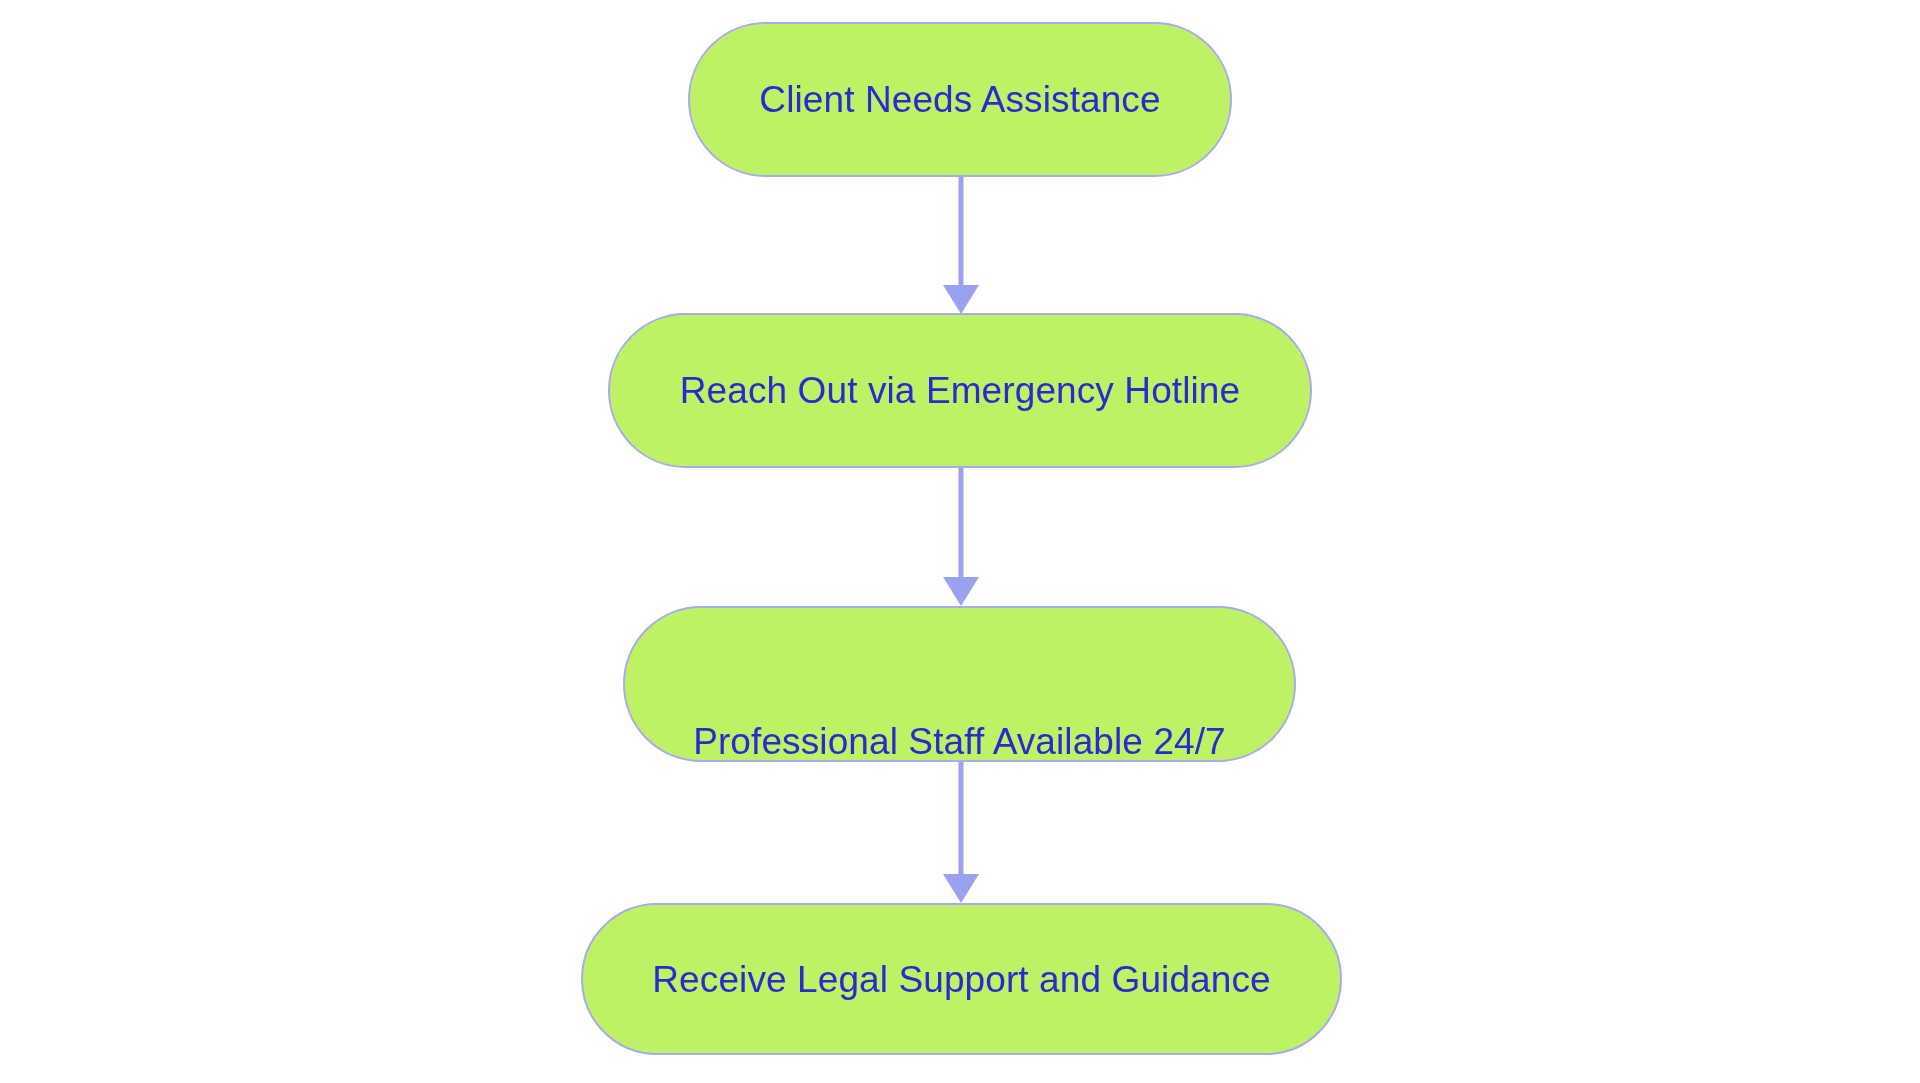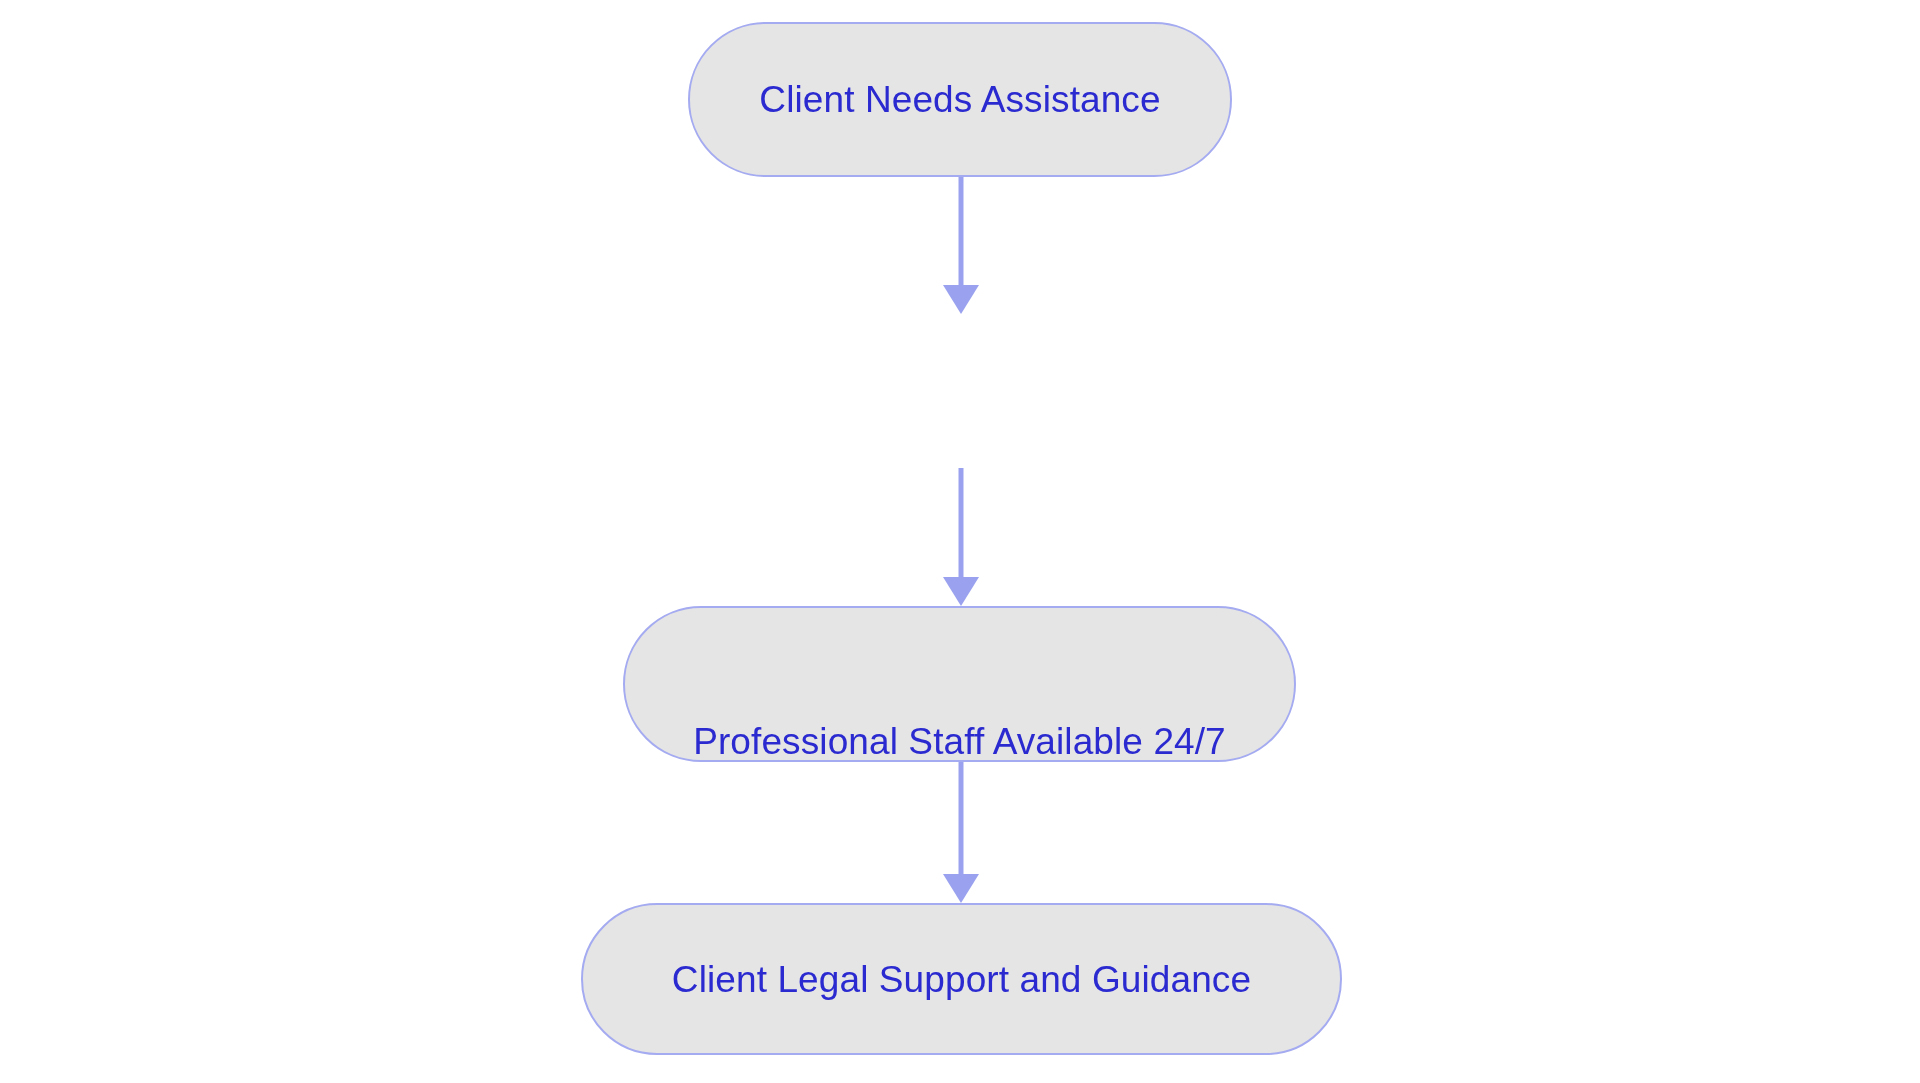--- a/index.html
+++ b/index.html
@@ -21,21 +21,21 @@
     background: #ffffff;
   }
 
   
   .node {
     position: absolute;
     box-sizing: border-box;
     display: flex;
     align-items: center;
     justify-content: center;
-    background: #e5e5e5;
+    background: #bef264;
     border: 2px solid #a5abf0;
     border-radius: 80px;
     cursor: default;
   }
   .node-label {
     color: #2a2ad0;
     font-family: "Liberation Sans", sans-serif;
     font-size: 37px;
     font-weight: 400;
     letter-spacing: 0.1px;
@@ -88,22 +88,25 @@
     <g>
       <line class="edge-line" x1="961" y1="762" x2="961" y2="874"></line>
       <polygon class="edge-head" points="943,874 979,874 961,903"></polygon>
     </g>
   </svg>
 
   <div class="node" id="node-0">
     <span class="node-label">Client Needs Assistance</span>
   </div>
 
+  <div class="node" id="node-1">
+    <span class="node-label">Reach Out via Emergency Hotline</span>
+  </div>
 
   <div class="node" id="node-2">
     <span class="node-label">Professional Staff Available 24/7</span>
   </div>
 
   <div class="node" id="node-3">
-    <span class="node-label">Client Legal Support and Guidance</span>
+    <span class="node-label">Receive Legal Support and Guidance</span>
   </div>
 
 </div>
 
 </body></html>

